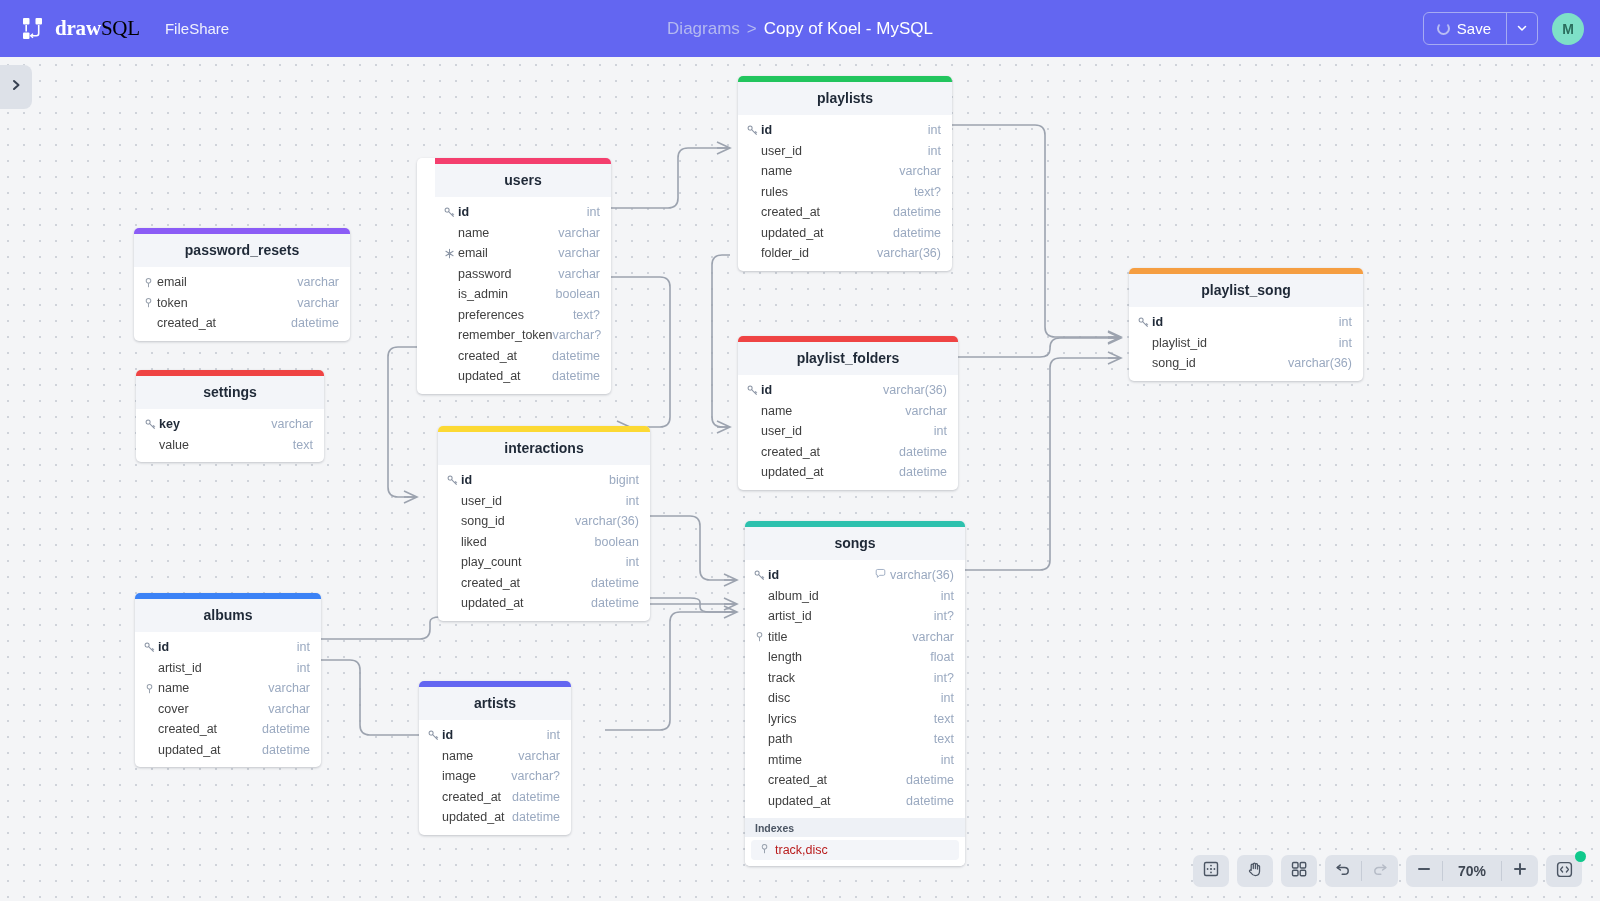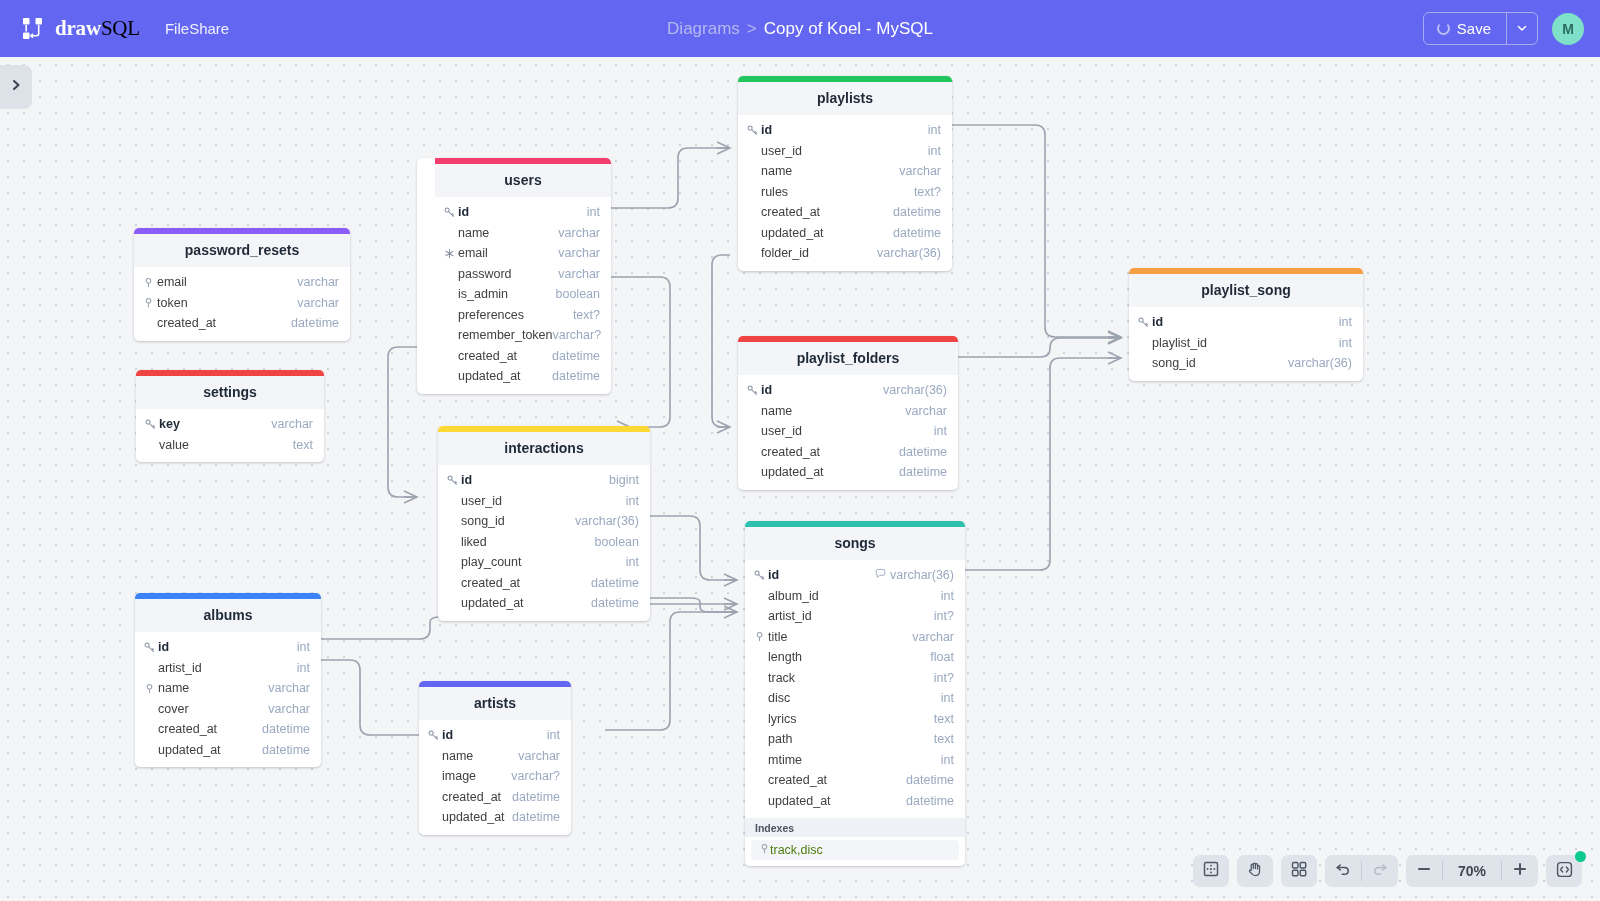--- a/index.html
+++ b/index.html
@@ -94,21 +94,21 @@
     justify-content: flex-start; color: #9aa3af; }
   .col-name { flex: 1 1 auto; white-space: nowrap; color: #404040; }
   .col-name.pk { font-weight: 700; color: #1f2937; }
   .col-type { flex: 0 0 auto; color: #9aa9c0; white-space: nowrap;
     display: flex; align-items: center; gap: 4px; }
   .cols-pad { padding: 5px 0 7px; }
   .idx-head { background: #eef1f6; font-size: 10.5px; font-weight: 700;
     color: #4b5563; padding: 4px 10px 3px; }
   .idx-list { background: #ffffff; padding: 3px 6px 6px; }
   .idx-item { background: #f3f5f9; border-radius: 4px; padding: 3px 8px;
-    font-size: 12.5px; color: #4d7c0f; display: flex; align-items: flex-start; }
+    font-size: 12.5px; color: #b91c1c; display: flex; align-items: flex-start; gap: 5px; }
 
   
   .edges { position: absolute; top: 0; left: 0; width: 1600px; height: 844px;
     pointer-events: none; z-index: 5; }
   .edges path { fill: none; stroke: #9ca3af; stroke-width: 1.6px; }
 
   
   .toolbar {
     position: absolute; right: 18px; bottom: 14px;
     display: flex; align-items: center; gap: 8px; z-index: 30;

